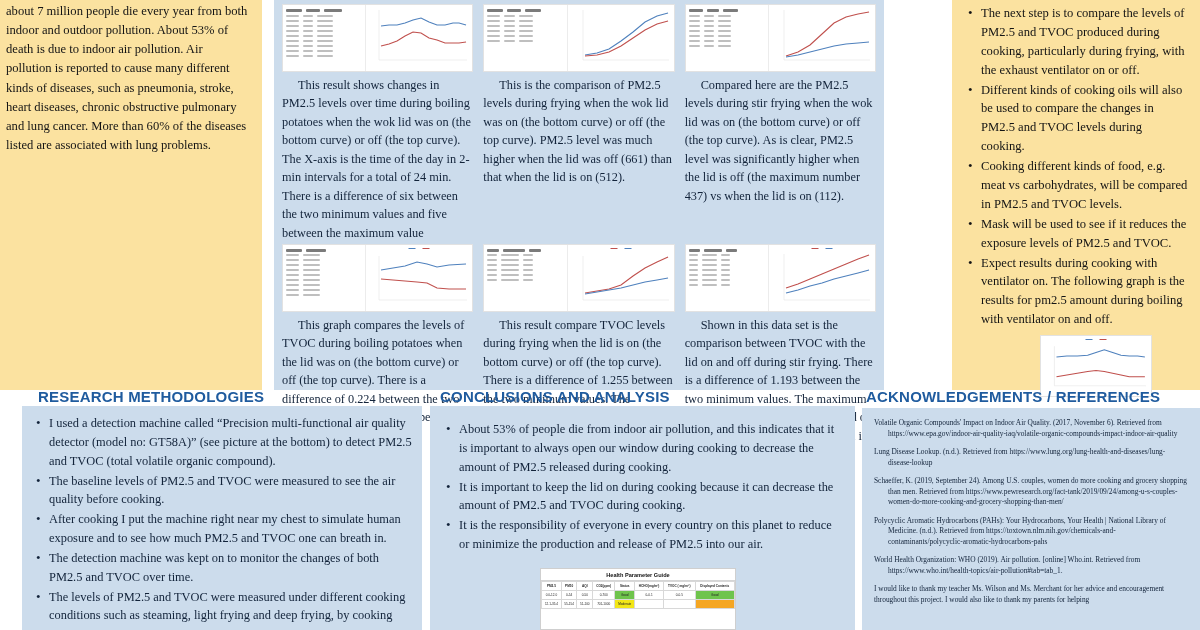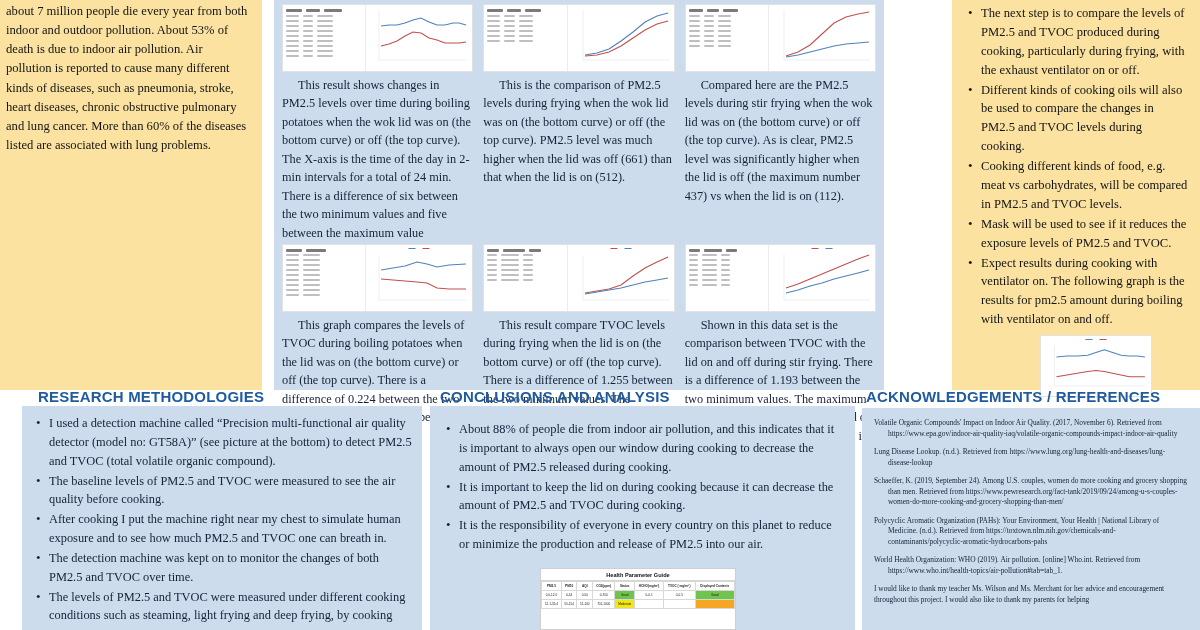--- a/index.html
+++ b/index.html
@@ -537,21 +537,21 @@
       <li>The baseline levels of PM2.5 and TVOC were measured to see the air quality before cooking.</li>
       <li>After cooking I put the machine right near my chest to simulate human exposure and to see how much PM2.5 and TVOC one can breath in.</li>
       <li>The detection machine was kept on to monitor the changes of both PM2.5 and TVOC over time.</li>
       <li>The levels of PM2.5 and TVOC were measured under different cooking conditions such as steaming, light frying and deep frying, by cooking</li>
     </ul>
   </div>
 
   <div class="section-title" id="conclusions-title">CONCLUSIONS AND ANALYSIS</div>
   <div class="bottom-box" id="conclusions-box">
     <ul class="bullets">
-      <li>About 88% of people die from indoor air pollution, and this indicates that it is important to always open our window during cooking to decrease the amount of PM2.5 released during cooking.</li>
+      <li>About 53% of people die from indoor air pollution, and this indicates that it is important to always open our window during cooking to decrease the amount of PM2.5 released during cooking.</li>
       <li>It is important to keep the lid on during cooking because it can decrease the amount of PM2.5 and TVOC during cooking.</li>
       <li>It is the responsibility of everyone in every country on this planet to reduce or minimize the production and release of PM2.5 into our air.</li>
     </ul>
   </div>
 
   <div id="health-table-wrap">
     <table class="health">
       <caption>Health Parameter Guide</caption>
       <thead>
         <tr>
@@ -588,18 +588,18 @@
         </tr>
       </tbody>
     </table>
   </div>
 
   <div class="section-title" id="refs-title">ACKNOWLEDGEMENTS / REFERENCES</div>
   <div class="bottom-box" id="refs-box">
     <div class="ref-entry">Volatile Organic Compounds' Impact on Indoor Air Quality. (2017, November 6). Retrieved from https://www.epa.gov/indoor-air-quality-iaq/volatile-organic-compounds-impact-indoor-air-quality</div>
     <div class="ref-entry">Lung Disease Lookup. (n.d.). Retrieved from https://www.lung.org/lung-health-and-diseases/lung-disease-lookup</div>
     <div class="ref-entry">Schaeffer, K. (2019, September 24). Among U.S. couples, women do more cooking and grocery shopping than men. Retrieved from https://www.pewresearch.org/fact-tank/2019/09/24/among-u-s-couples-women-do-more-cooking-and-grocery-shopping-than-men/</div>
-    <div class="ref-entry">Polycyclic Aromatic Organization (PAHs): Your Environment, Your Health | National Library of Medicine. (n.d.). Retrieved from https://toxtown.nlm.nih.gov/chemicals-and-contaminants/polycyclic-aromatic-hydrocarbons-pahs</div>
+    <div class="ref-entry">Polycyclic Aromatic Hydrocarbons (PAHs): Your Hydrocarbons, Your Health | National Library of Medicine. (n.d.). Retrieved from https://toxtown.nlm.nih.gov/chemicals-and-contaminants/polycyclic-aromatic-hydrocarbons-pahs</div>
     <div class="ref-entry">World Health Organization: WHO (2019). Air pollution. [online] Who.int. Retrieved from https://www.who.int/health-topics/air-pollution#tab=tab_1.</div>
     <div class="ref-entry no-indent">I would like to thank my teacher Ms. Wilson and Ms. Merchant for her advice and encouragement throughout this project. I would also like to thank my parents for helping</div>
   </div>
 
 </div>
 
 </body></html>

